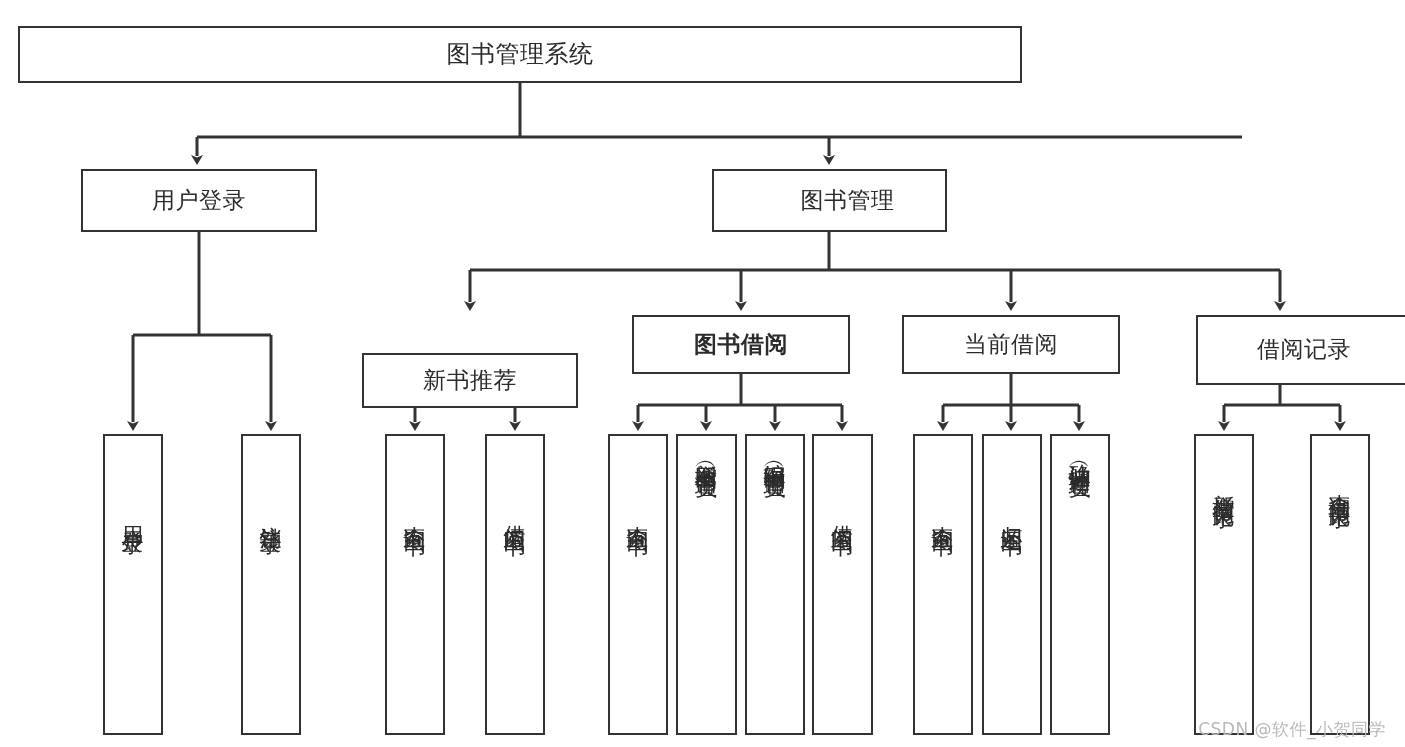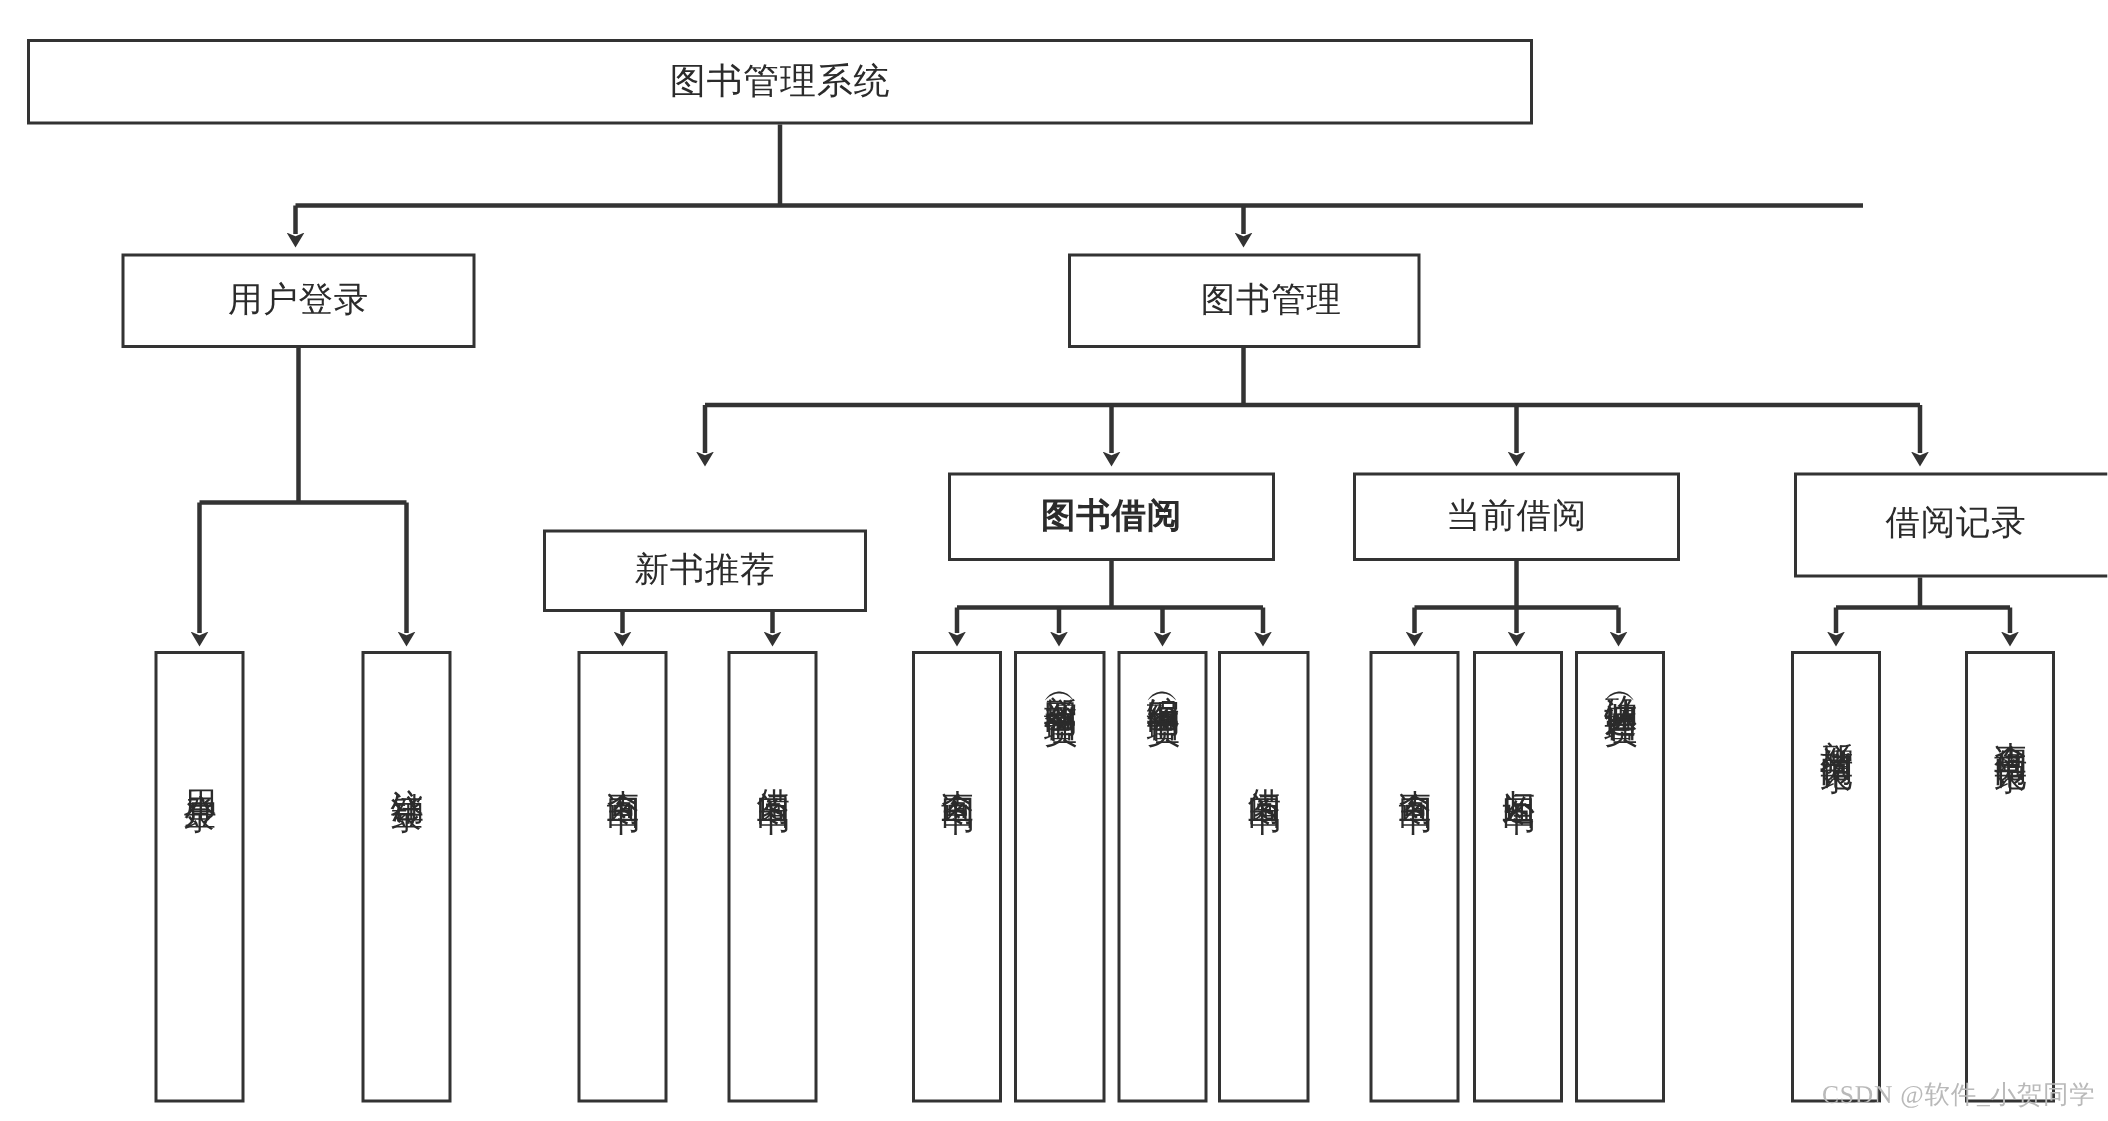--- a/index.html
+++ b/index.html
@@ -63,27 +63,26 @@
     font-size: 22px;
     line-height: 1.05;
     letter-spacing: 3px;
     white-space: nowrap;
   }
   .node.vert.tall .label {
     letter-spacing: 2px;
   }
   .watermark {
     position: absolute;
-    right: 8px;
+    right: 19px;
     bottom: 6px;
     font-size: 17px;
     color: #b9b9b9;
     white-space: nowrap;
     letter-spacing: 0.5px;
-    font-family: Liberation Serif, serif;
   }
 </style>
 </head>
 <body>
 
 <div id="canvas">
 
   <svg class="wires" viewBox="0 0 1405 747">
     <defs>
       <marker id="arrow" markerWidth="10" markerHeight="12" refX="1" refY="6" orient="auto" markerUnits="userSpaceOnUse">

